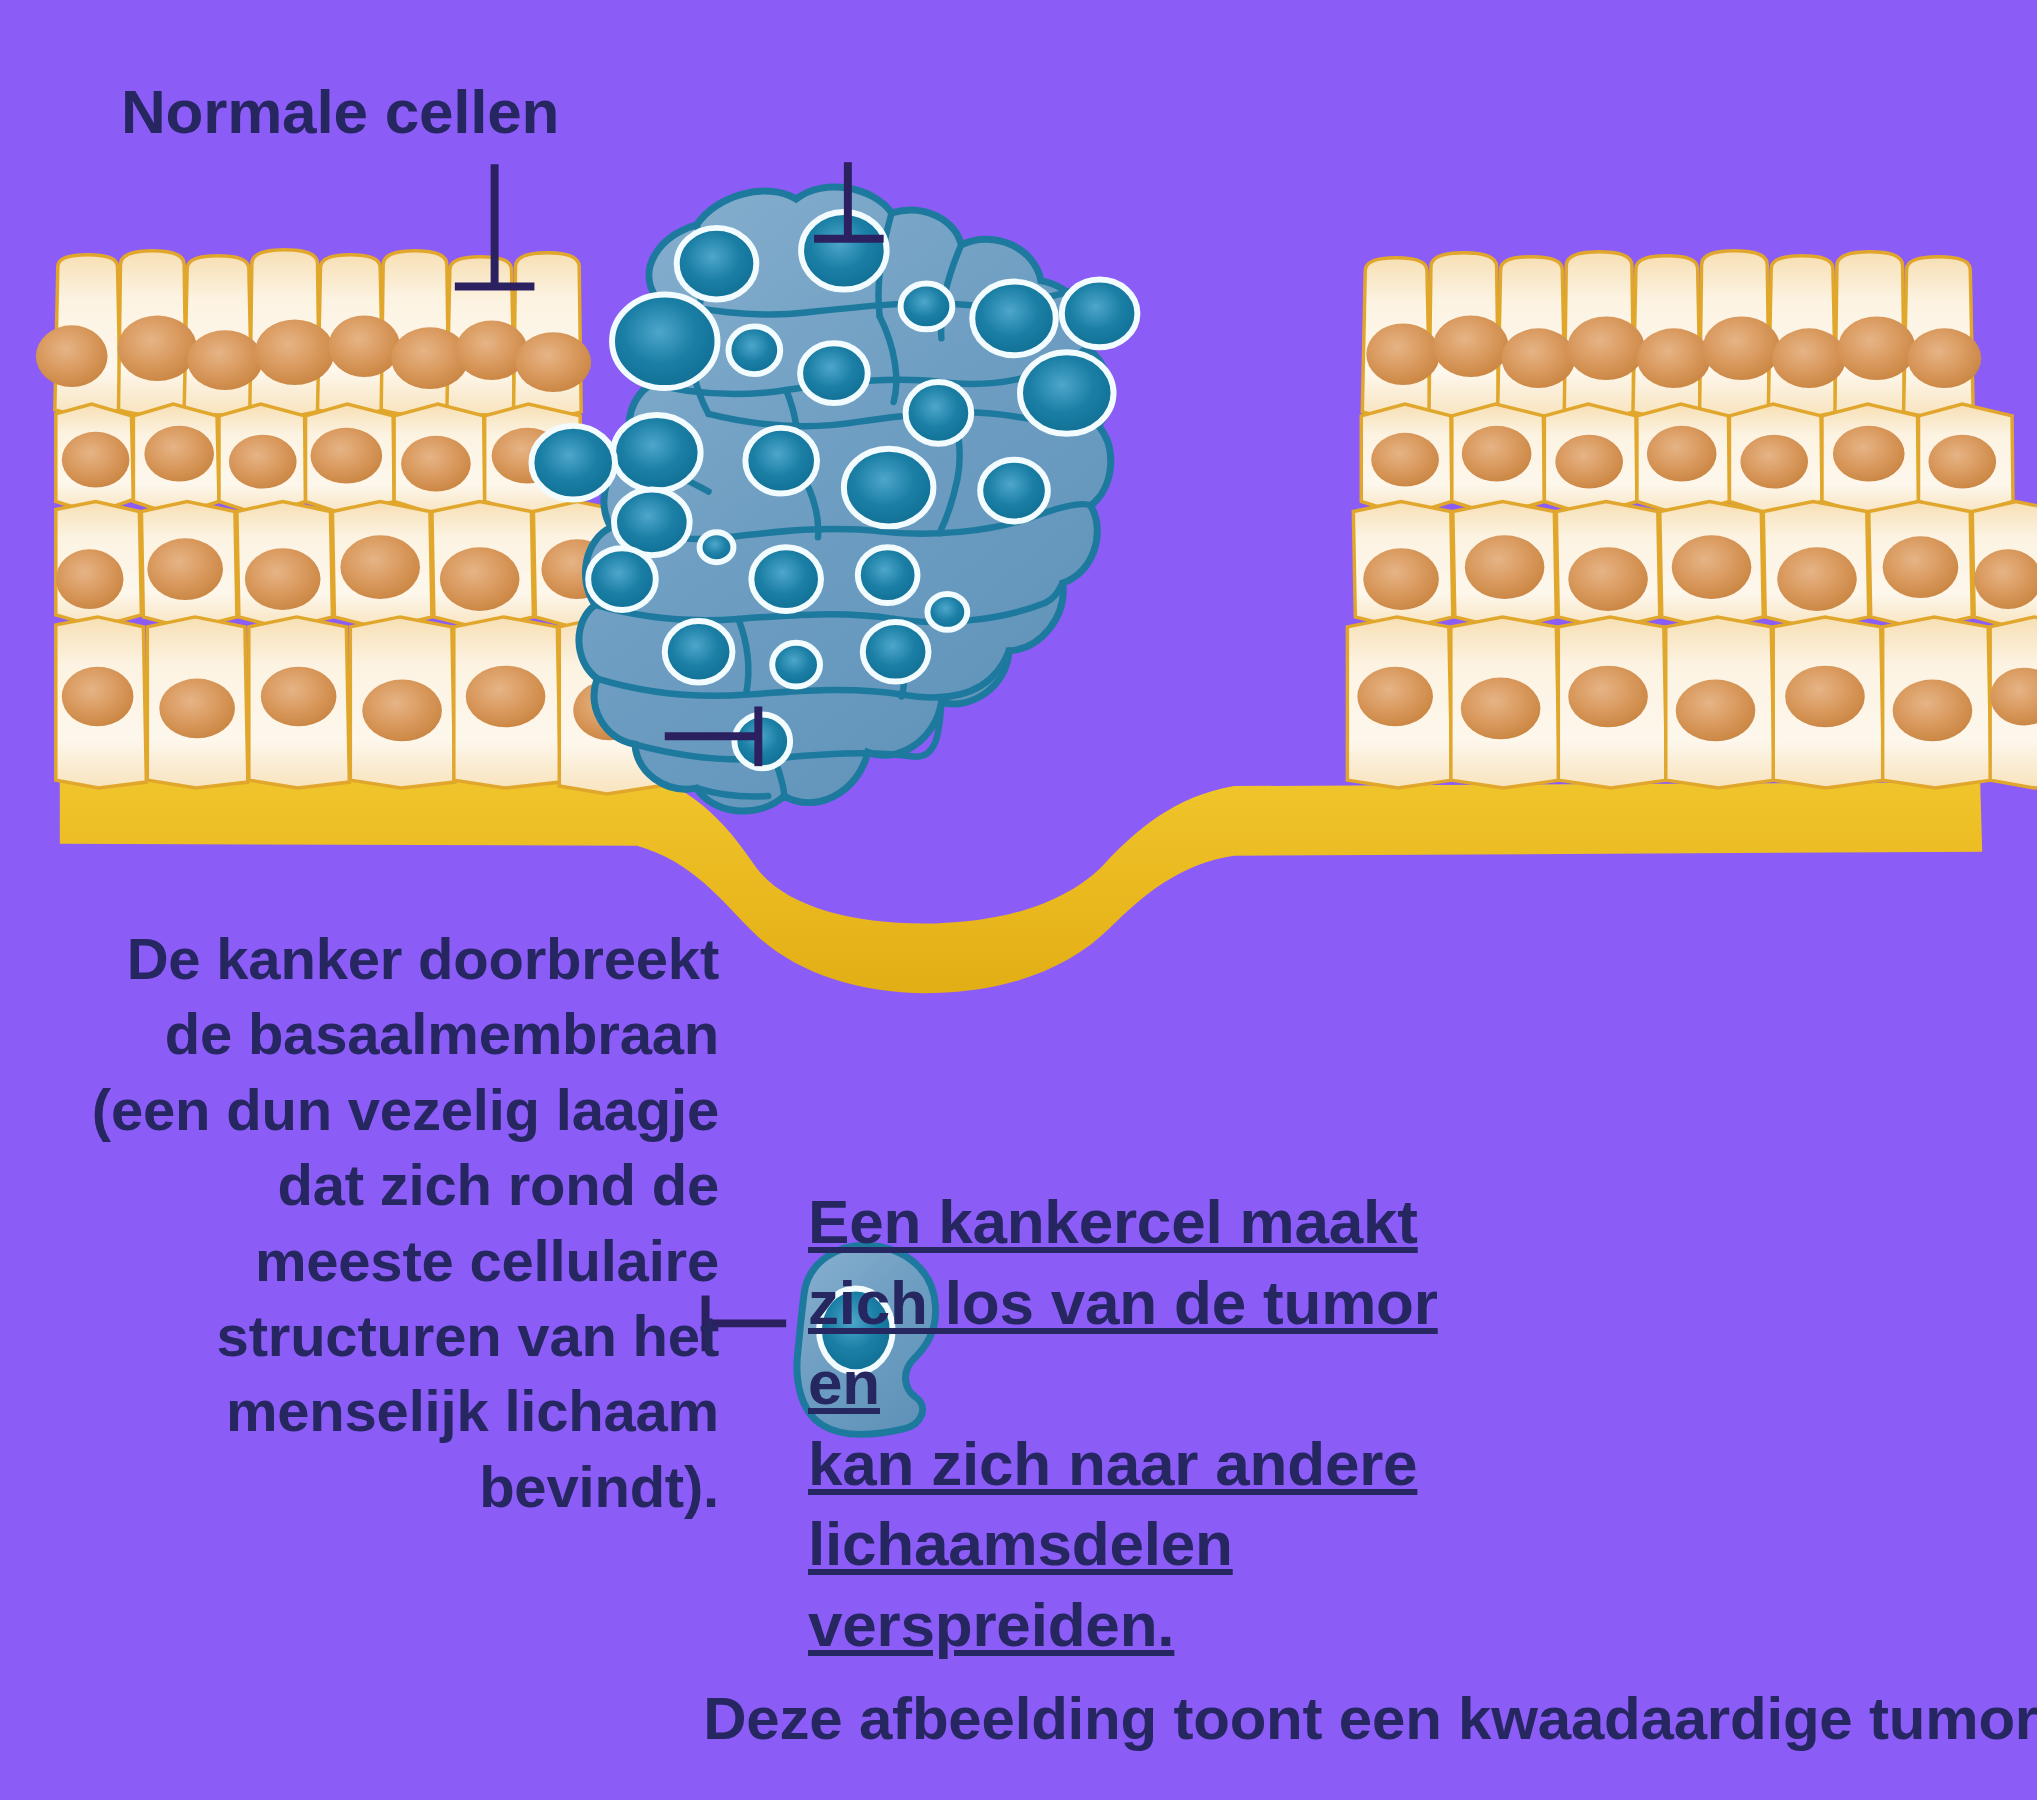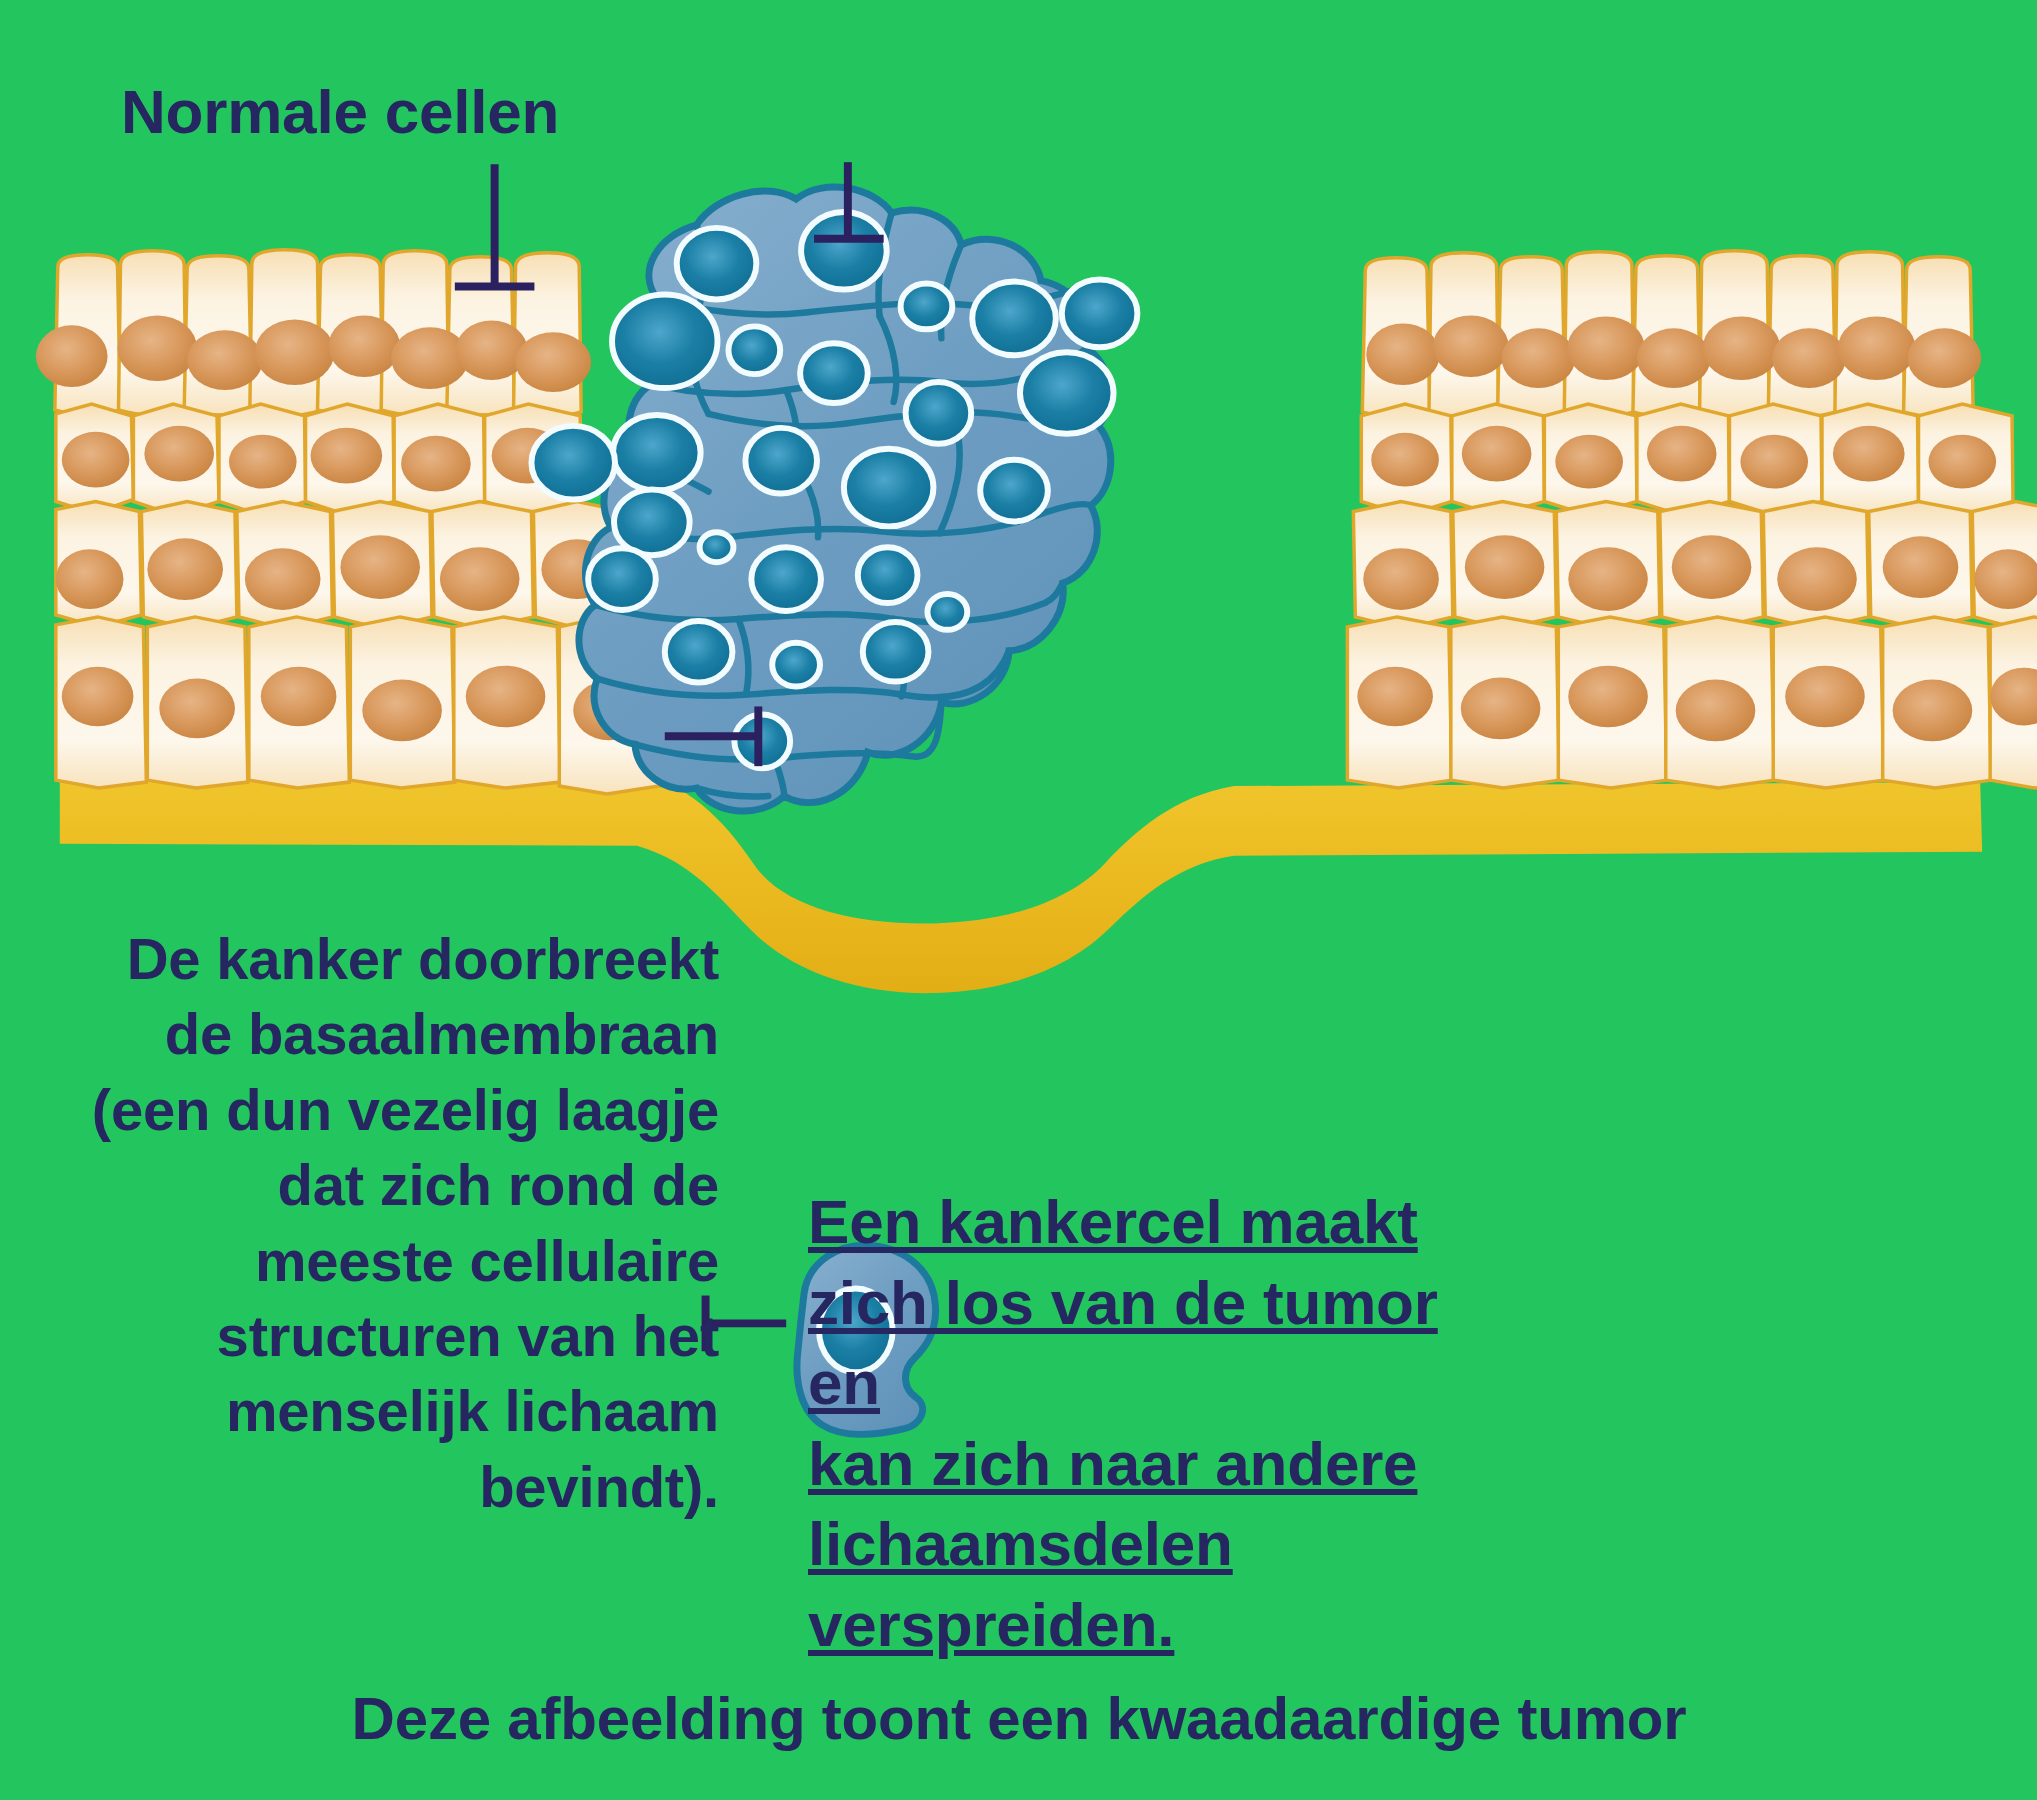--- a/index.html
+++ b/index.html
@@ -1,26 +1,26 @@
 <!DOCTYPE html>
 <html><head>
 <meta charset="utf-8">
 <style>
   html,body{margin:0;padding:0;background:#fff;}
   body{width:2038px;height:1801px;overflow:hidden;
        font-family:"Liberation Sans","DejaVu Sans",sans-serif;}
-  #stage{position:relative;width:2038px;height:1801px;background:#22c55e;}
+  #stage{position:relative;width:2038px;height:1801px;background:#8b5cf6;}
   svg.layer{position:absolute;left:0;top:0;width:2038px;height:1801px;}
   .lbl{position:absolute;color:#262661;font-weight:700;line-height:1.30;
        white-space:pre-line;letter-spacing:-0.2px;}
   #lbl-normale{left:121px;top:72px;font-size:62px;}
   #lbl-tumor{left:832px;top:72px;font-size:62px;}
   #txt-left{left:82px;top:921px;font-size:58px;width:637px;line-height:1.30;text-align:right;}
   #txt-right{left:808px;top:1182px;font-size:62px;width:657px;line-height:1.30;text-decoration:underline;}
-  #caption{left:0px;top:1680px;width:2038px;text-align:center;font-size:60px;}
+  #caption{left:0px;top:1680px;width:2038px;text-align:right;font-size:60px;}
 </style>
 </head>
 <body>
 
 <div id="stage">
 
   <svg class="layer" viewBox="0 0 2048 1810">
     <defs>
       <linearGradient id="epiG" x1="0" y1="0" x2="0" y2="1">
         <stop offset="0%" stop-color="#f7dfb4"></stop>

